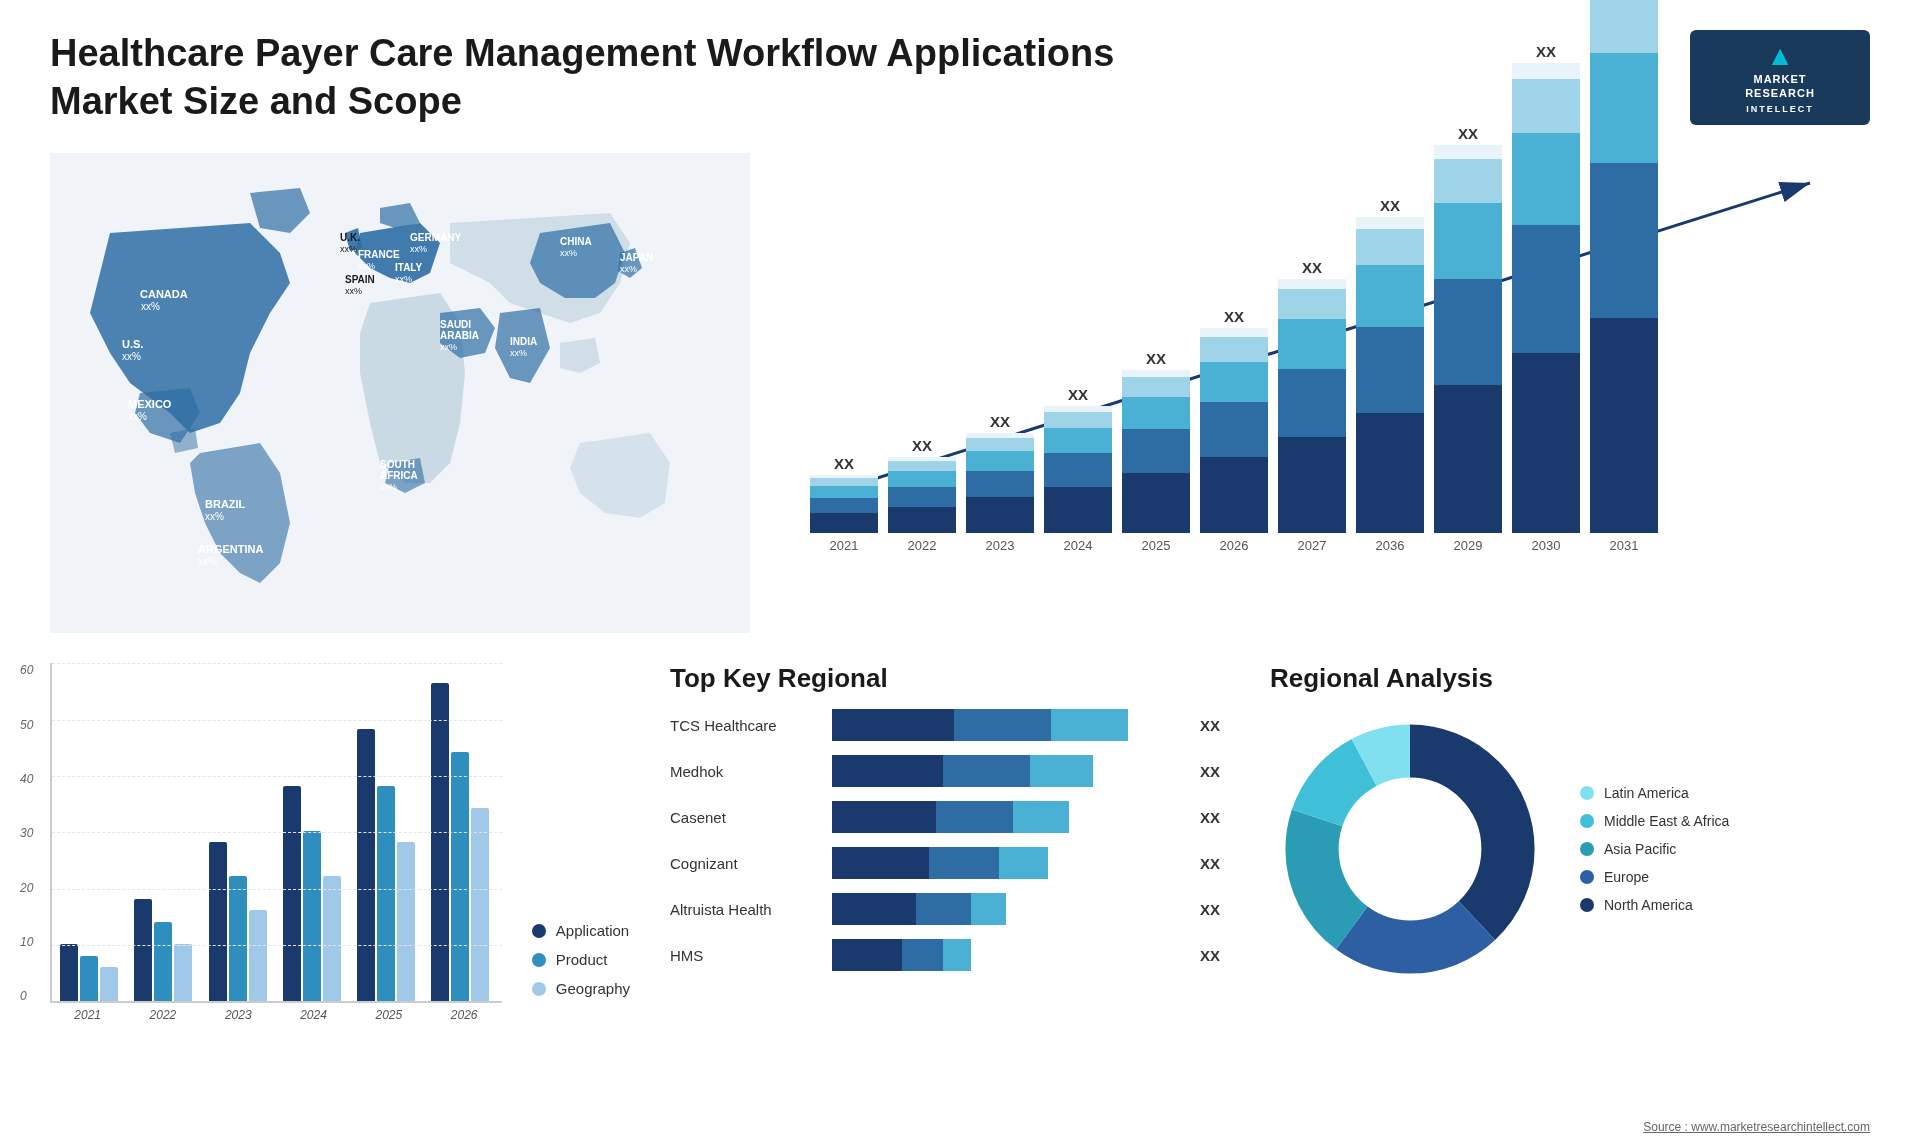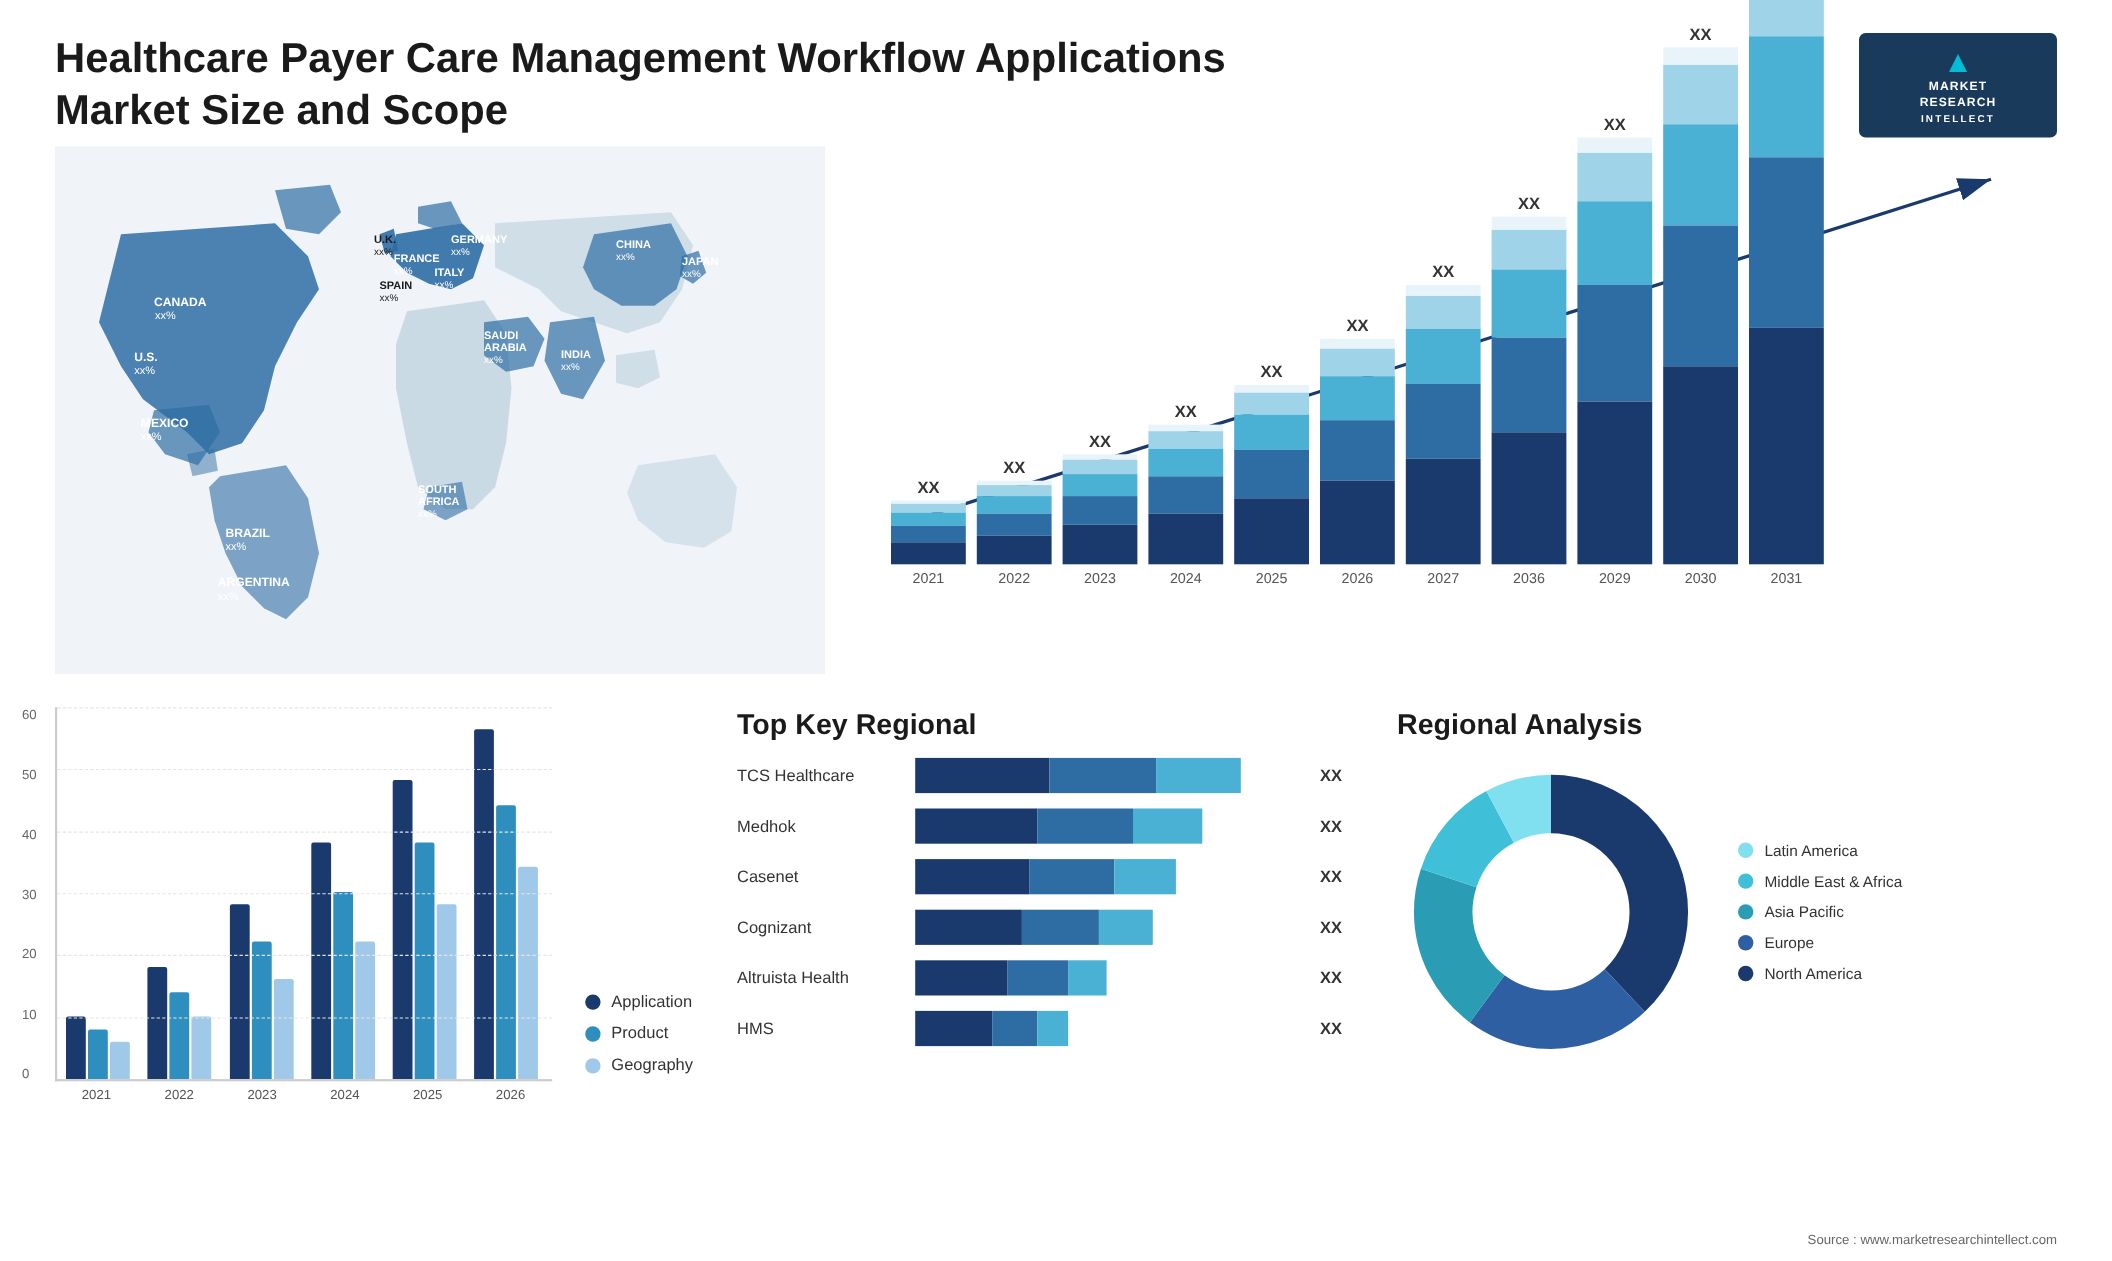--- a/index.html
+++ b/index.html
@@ -16,21 +16,21 @@
       height: 1146px;
       padding: 30px 50px;
       position: relative;
     }
 
     
     .header {
       display: flex;
       justify-content: space-between;
       align-items: flex-start;
-      margin-bottom: 8px;
+      margin-bottom: 28px;
     }
     .title-block h1 {
       font-size: 38px;
       font-weight: 700;
       color: #1a1a1a;
       line-height: 1.25;
     }
     .logo-block {
       display: flex;
       flex-direction: column;
@@ -216,20 +216,21 @@
       border-radius: 50%;
       flex-shrink: 0;
     }
 
     .source-text {
       position: absolute;
       bottom: 12px;
       right: 50px;
       font-size: 12px;
       color: #666;
+      text-decoration: underline;
     }
   </style>
 </head>
 <body>
 
 <div class="page-container">
 
   <div class="header">
     <div class="title-block">
       <h1>
@@ -472,21 +473,21 @@
           </div>
         </div>
       </div>
     </div>
   </div>
 
   <div class="bottom-row">
 
     <div class="segmentation-section">
       <div class="seg-chart-area">
-        <div style="position:relative;flex:1;">
+        <div style="position:relative;flex:1;font-style:italic;">
 
           <div style="position:absolute;left:-30px;top:0;height:340px;display:flex;flex-direction:column;justify-content:space-between;font-size:12px;color:#666;">
             <span>60</span>
             <span>50</span>
             <span>40</span>
             <span>30</span>
             <span>20</span>
             <span>10</span>
             <span>0</span>
           </div>

